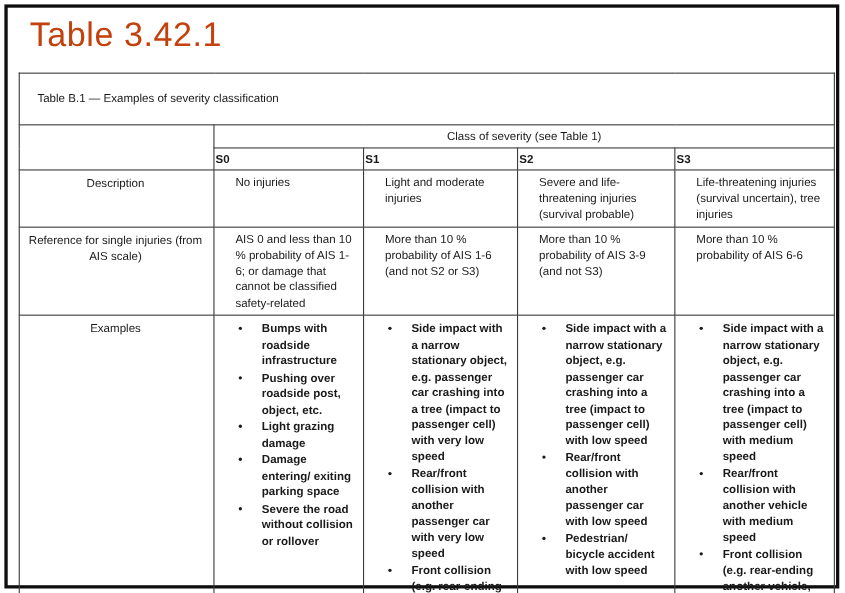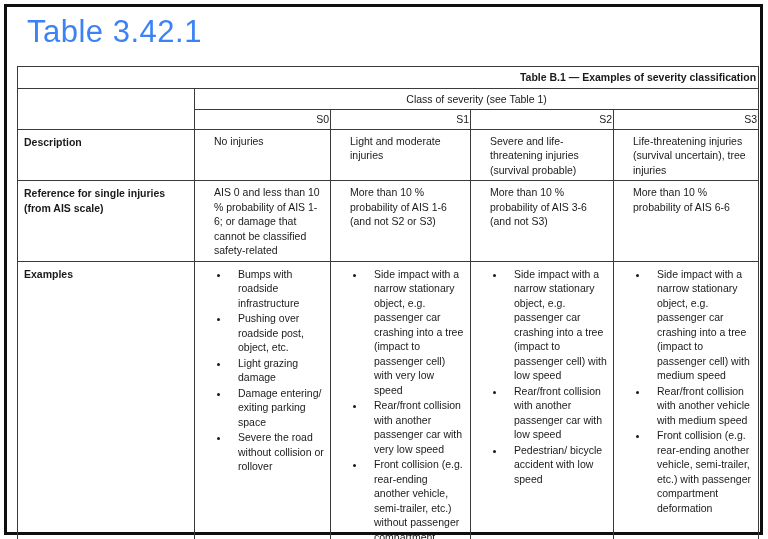--- a/index.html
+++ b/index.html
@@ -15,21 +15,21 @@
     left: 4px; top: 4px; right: 5px; bottom: 4px;
     border: 3px solid #0e0e0e;
     background: #ffffff;
   }
   .page-title {
     position: absolute;
     left: 20px; top: 7px;
     font-size: 31px;
     font-weight: 400;
     letter-spacing: 0.5px;
-    color: #3b82f6;
+    color: #c2410c;
   }
   table.severity-table {
     position: absolute;
     left: 10px; top: 59px;
     width: 741px; height: 466px;
     border-collapse: collapse;
     table-layout: fixed;
   }
   .severity-table col.c-head { width: 177px; }
   .severity-table col.c-s0 { width: 136px; }
@@ -37,56 +37,57 @@
   .severity-table col.c-s2 { width: 143px; }
   .severity-table col.c-s3 { width: 145px; }
   .severity-table td {
     border: 1px solid #3a3a3a;
     vertical-align: top;
     font-size: 10.5px;
     line-height: 1.38;
     padding: 4px 6px 3px 19px;
   }
   .caption-cell {
-    font-weight: 700;
+    font-weight: 400;
     font-size: 12px;
-    text-align: right;
+    text-align: left;
     vertical-align: middle !important;
     height: 22px;
-    padding: 2px !important;
+    padding: 16px !important;
   }
   .class-header-cell {
     font-weight: 400;
     font-size: 12.5px;
     text-align: center;
     vertical-align: middle !important;
     height: 21px;
     padding: 1px !important;
   }
   .s-label-cell {
-    font-weight: 400;
+    font-weight: 700;
     font-size: 12px;
-    text-align: right;
+    text-align: left;
     vertical-align: middle !important;
     height: 20px;
     padding: 1px !important;
   }
   .row-header-cell {
-    font-weight: 700;
+    font-weight: 400;
     font-size: 12.5px;
     line-height: 1.3;
-    text-align: left;
+    text-align: center;
     padding: 5px 8px 3px 6px !important;
   }
   tr.r-description { height: 50px; }
   tr.r-reference  { height: 64px; }
   ul.example-list {
     list-style: disc outside;
     margin: 1px 0 0 0;
     padding-left: 16px;
+    font-weight: bold;
   }
   ul.example-list li {
     padding-left: 8px;
     margin-bottom: 1px;
   }
 </style>
 </head>
 <body>
 
 <div class="page-frame">
@@ -118,21 +119,21 @@
         <td class="row-header-cell">Description</td>
         <td>No injuries</td>
         <td>Light and moderate injuries</td>
         <td>Severe and life-threatening injuries (survival probable)</td>
         <td>Life-threatening injuries (survival uncertain), tree injuries</td>
       </tr>
       <tr class="r-reference">
         <td class="row-header-cell">Reference for single injuries (from AIS scale)</td>
         <td>AIS 0 and less than 10 % probability of AIS 1-6; or damage that cannot be classified safety-related</td>
         <td>More than 10 % probability of AIS 1-6 (and not S2 or S3)</td>
-        <td>More than 10 % probability of AIS 3-6 (and not S3)</td>
+        <td>More than 10 % probability of AIS 3-9 (and not S3)</td>
         <td>More than 10 % probability of AIS 6-6</td>
       </tr>
       <tr>
         <td class="row-header-cell">Examples</td>
         <td>
           <ul class="example-list">
               <li>Bumps with roadside infrastructure</li>
               <li>Pushing over roadside post, object, etc.</li>
               <li>Light grazing damage</li>
               <li>Damage entering/ exiting parking space</li>

